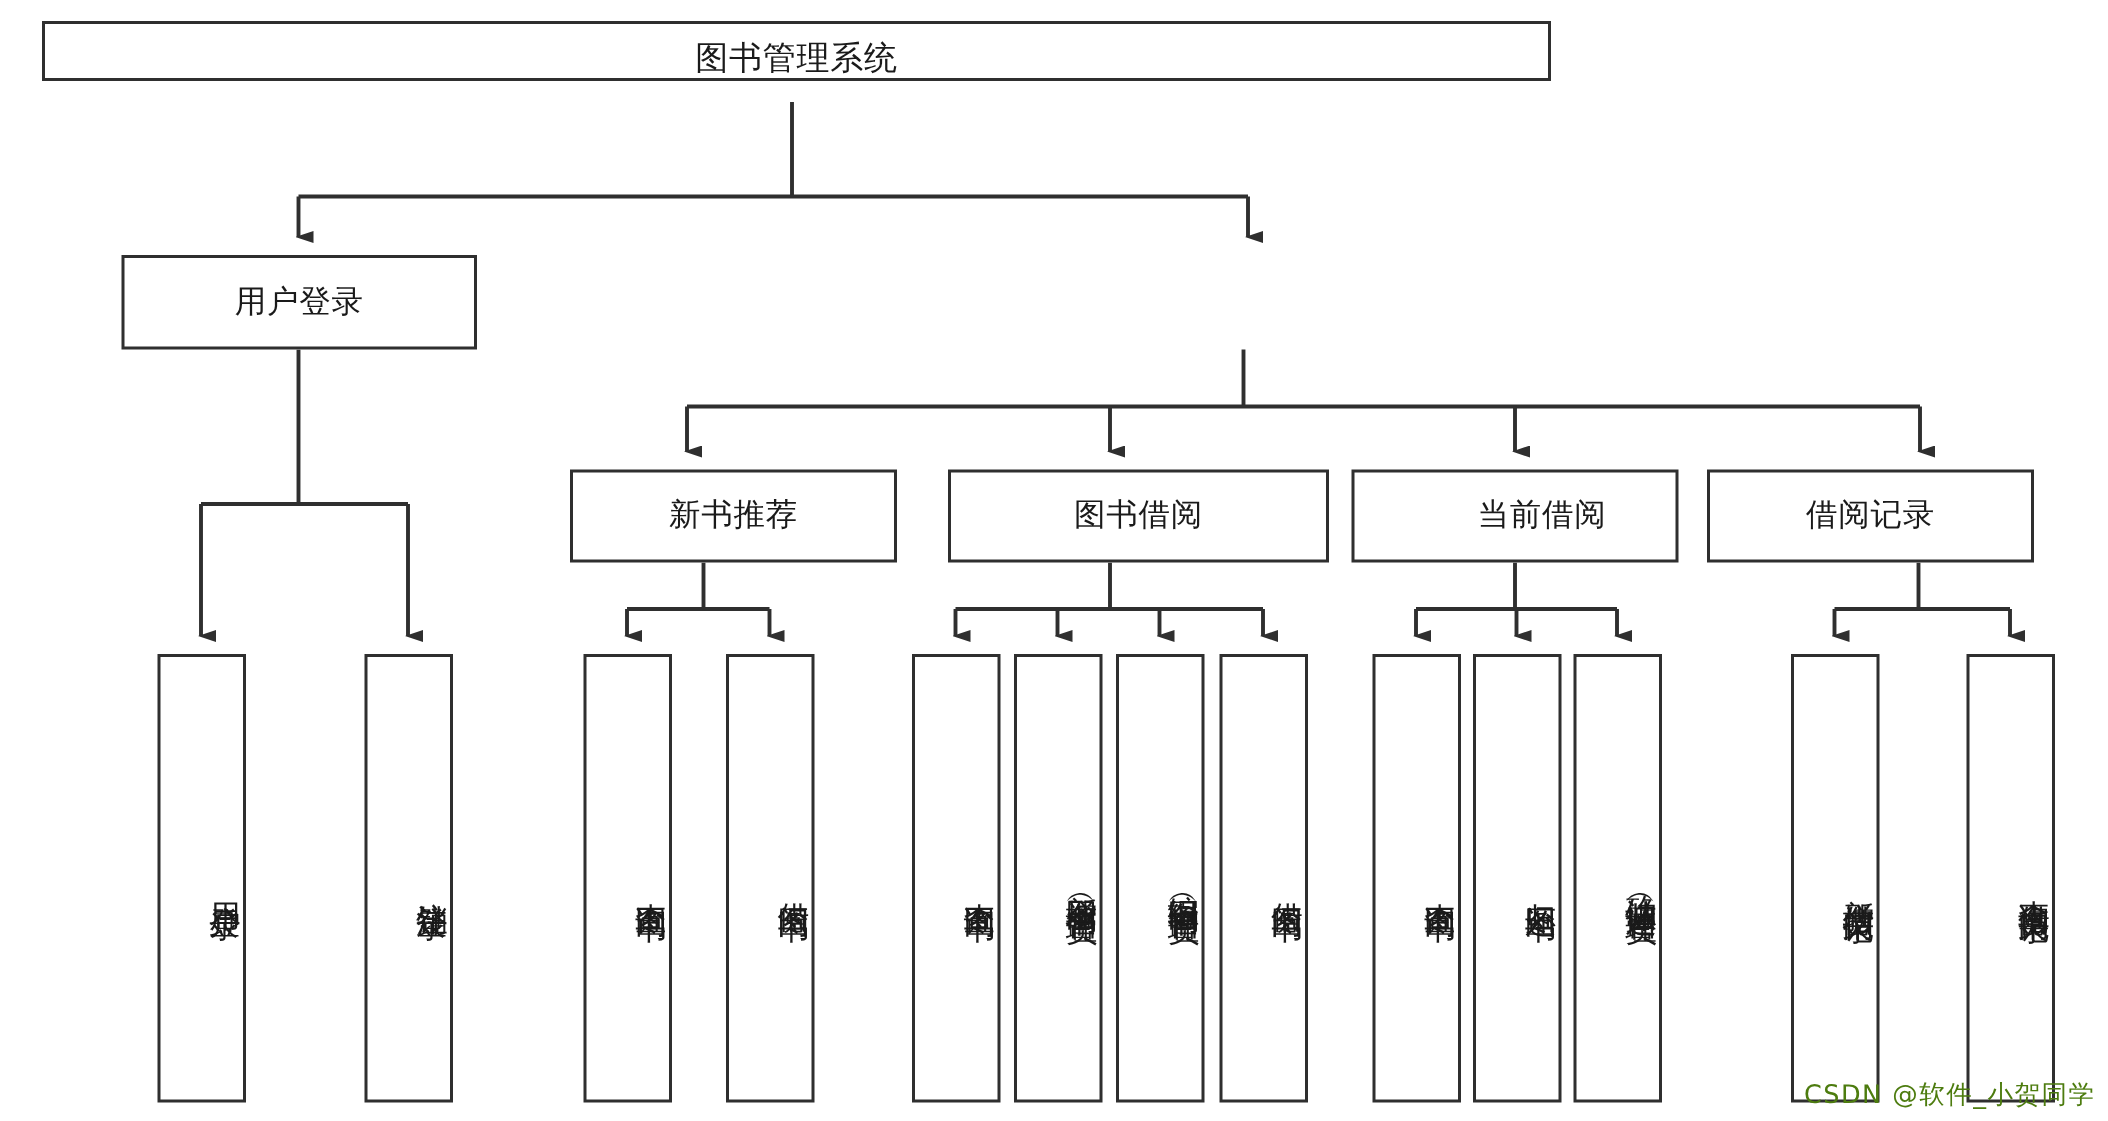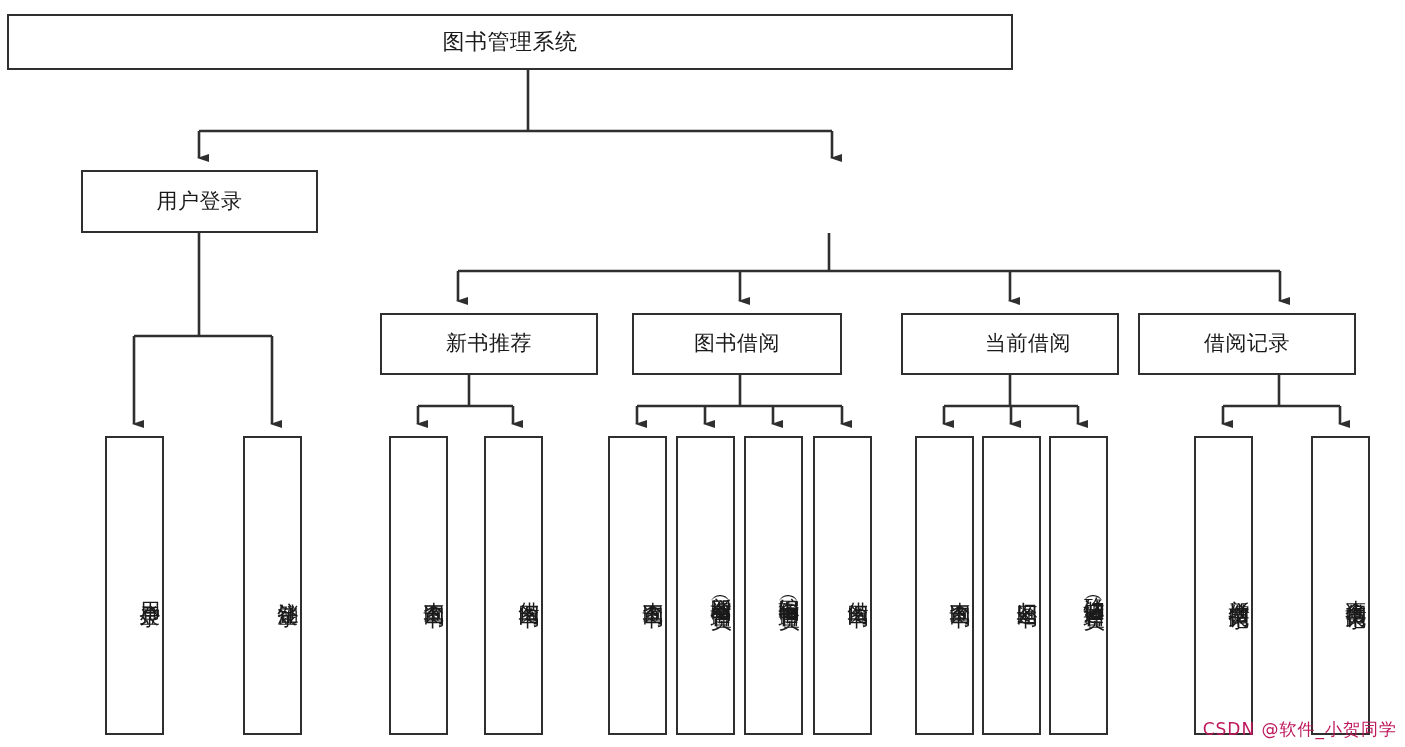--- a/index.html
+++ b/index.html
@@ -56,21 +56,21 @@
   .node.vert .vtext {
     writing-mode: vertical-rl;
     text-orientation: upright;
     white-space: nowrap;
   }
   .watermark {
     position: absolute;
     right: 8px;
     bottom: 6px;
     font-size: 17px;
-    color: #be185d;
+    color: #4d7c0f;
     letter-spacing: 1px;
     white-space: nowrap;
     font-family: "DejaVu Sans", "Liberation Sans", sans-serif;
   }
 </style>
 </head>
 <body>
 
 <div id="canvas">
 
@@ -117,32 +117,32 @@
       <path d="M1011,406 L1011,424" marker-end="url(#arrow)"></path>
       <path d="M1078,406 L1078,424" marker-end="url(#arrow)"></path>
 
       <path d="M1279,375 L1279,406"></path>
       <path d="M1223,406 L1340,406"></path>
       <path d="M1223,406 L1223,424" marker-end="url(#arrow)"></path>
       <path d="M1340,406 L1340,424" marker-end="url(#arrow)"></path>
     </g>
   </svg>
 
-  <div class="node horiz root" style="left:7px; top:14px; width:1006px; height:56px;">
+  <div class="node horiz root" style="left:28px; top:14px; width:1006px; height:40px;align-items:flex-end;">
     <span>图书管理系统</span>
   </div>
 
   <div class="node horiz" style="left:81px; top:170px; width:237px; height:63px;">
     <span>用户登录</span>
   </div>
 
   <div class="node horiz" style="left:380px; top:313px; width:218px; height:62px;">
     <span>新书推荐</span>
   </div>
-  <div class="node horiz" style="left:632px; top:313px; width:210px; height:62px;">
+  <div class="node horiz" style="left:632px; top:313px; width:254px; height:62px;">
     <span>图书借阅</span>
   </div>
   <div class="node horiz" style="left:901px; top:313px; width:218px; height:62px;padding-left:36px;">
     <span>当前借阅</span>
   </div>
   <div class="node horiz" style="left:1138px; top:313px; width:218px; height:62px;">
     <span>借阅记录</span>
   </div>
 
   <div class="node vert" style="left:105px; top:436px; width:59px; height:299px;">

